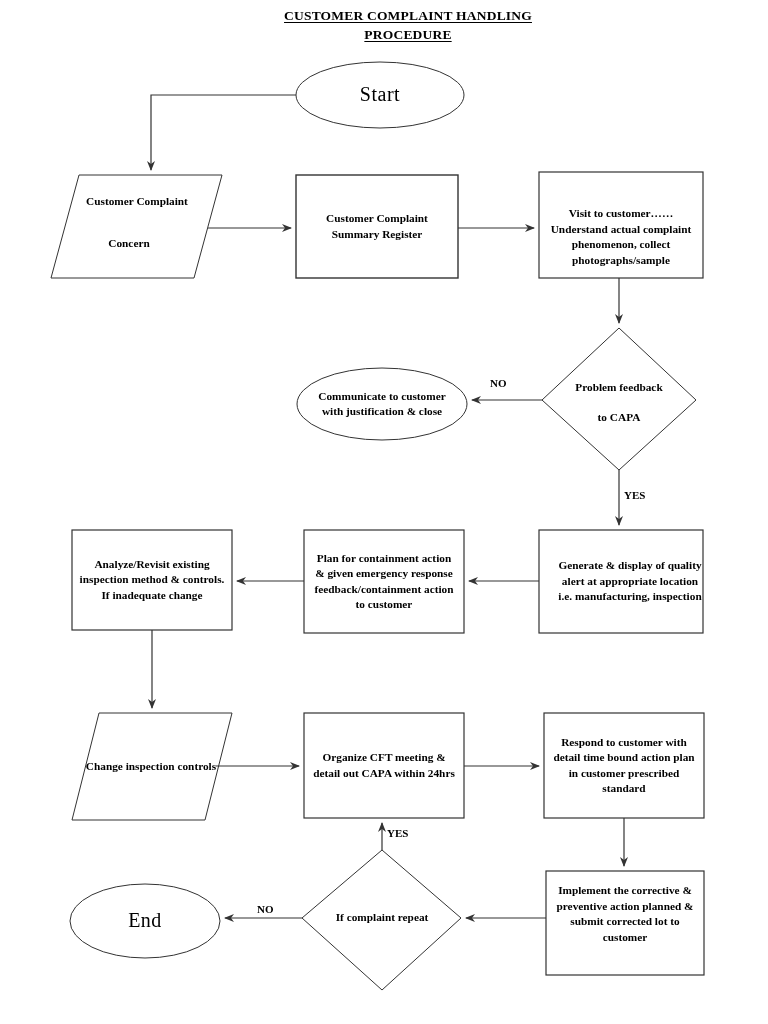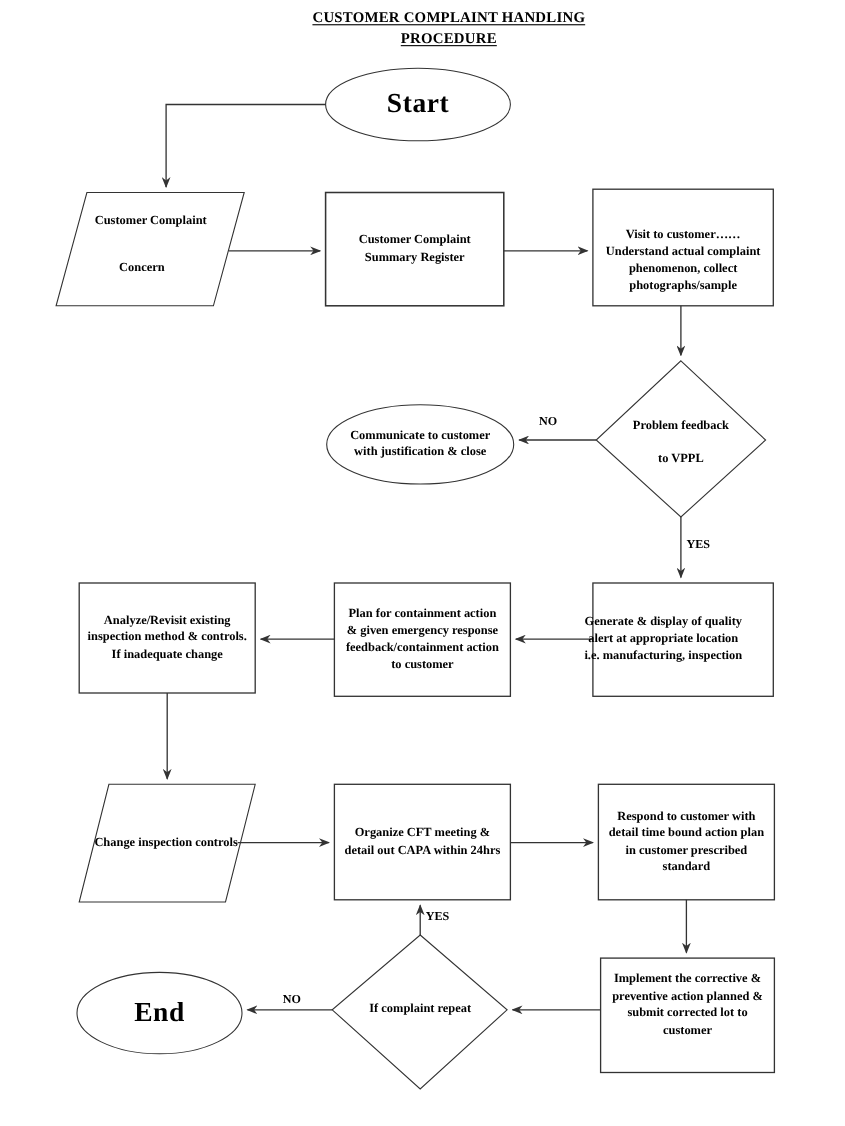--- a/index.html
+++ b/index.html
@@ -47,22 +47,22 @@
     justify-content: center;
     text-align: center;
     font-size: 11.3px;
     font-weight: bold;
     line-height: 15.5px;
     box-sizing: border-box;
     padding: 0 4px;
     pointer-events: none;
   }
   .node-text.big {
-    font-size: 25px;
-    font-weight: bold;
+    font-size: 20px;
+    font-weight: normal;
     letter-spacing: 0.5px;
   }
   .edge-label {
     position: absolute;
     font-size: 11px;
     font-weight: bold;
     white-space: nowrap;
     pointer-events: none;
   }
 </style>
@@ -148,25 +148,25 @@
 
   <div class="node-text" style="left:38px; top:188px; width:150px; height:28px;">Customer Complaint</div>
   <div class="node-text" style="left:30px; top:230px; width:150px; height:28px;">Concern</div>
 
   <div class="node-text" style="left:276px; top:175px; width:154px; height:103px; white-space:pre-line;">Customer Complaint
 Summary Register</div>
 
   <div class="node-text" style="left:518px; top:184px; width:158px; height:106px;">Visit to customer…… Understand actual complaint phenomenon, collect photographs/sample</div>
 
   <div class="node-text" style="left:536px; top:375px; width:118px; height:26px;">Problem feedback</div>
-  <div class="node-text" style="left:536px; top:405px; width:118px; height:26px;">to VPPL</div>
+  <div class="node-text" style="left:536px; top:405px; width:118px; height:26px;">to CAPA</div>
 
   <div class="node-text" style="left:281px; top:372px; width:154px; height:64px;">Communicate to customer with justification &amp; close</div>
 
-  <div class="node-text" style="left:500px; top:530px; width:158px; height:103px;">Generate &amp; display of quality alert at appropriate location i.e. manufacturing, inspection</div>
+  <div class="node-text" style="left:527px; top:530px; width:158px; height:103px;">Generate &amp; display of quality alert at appropriate location i.e. manufacturing, inspection</div>
 
   <div class="node-text" style="left:283px; top:530px; width:154px; height:103px;">Plan for containment action &amp; given emergency response feedback/containment action to customer</div>
 
   <div class="node-text" style="left:51px; top:530px; width:154px; height:100px;">Analyze/Revisit existing inspection method &amp; controls. If inadequate change</div>
 
   <div class="node-text" style="left:52px; top:713px; width:150px; height:107px;">Change inspection controls</div>
 
   <div class="node-text" style="left:283px; top:713px; width:154px; height:105px;">Organize CFT meeting &amp; detail out CAPA within 24hrs</div>
 
   <div class="node-text" style="left:523px; top:713px; width:154px; height:105px;">Respond to customer with detail time bound action plan in customer prescribed standard</div>

